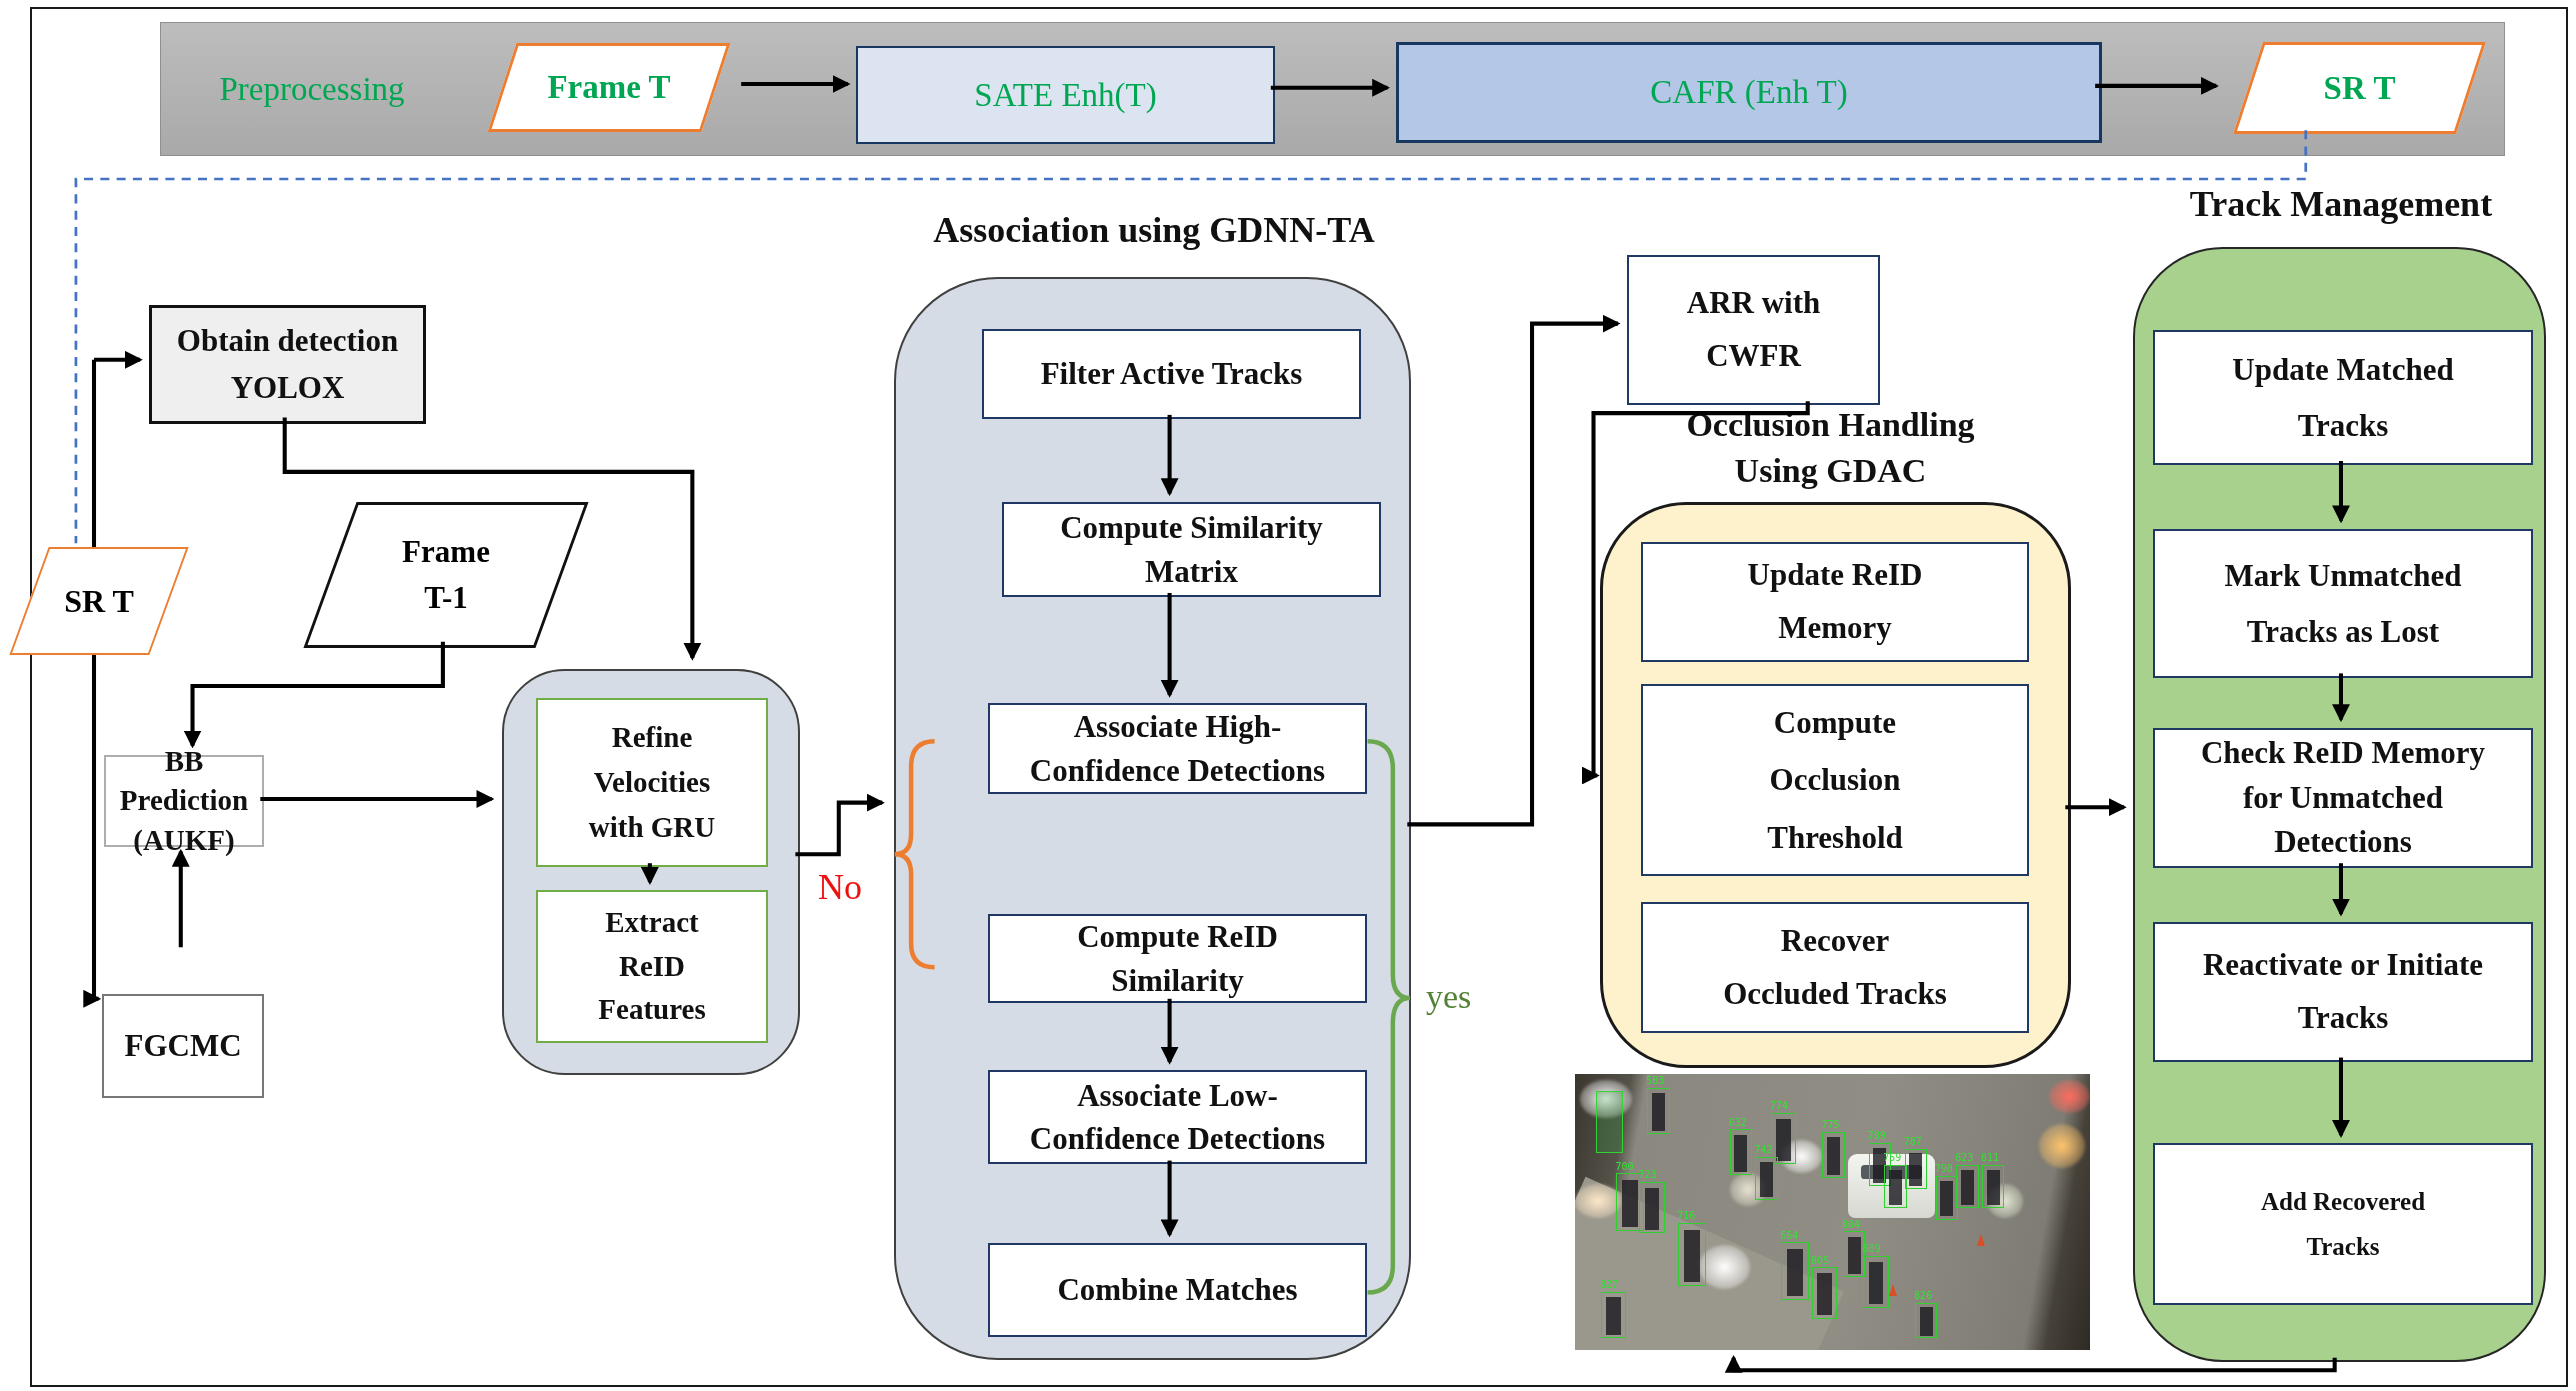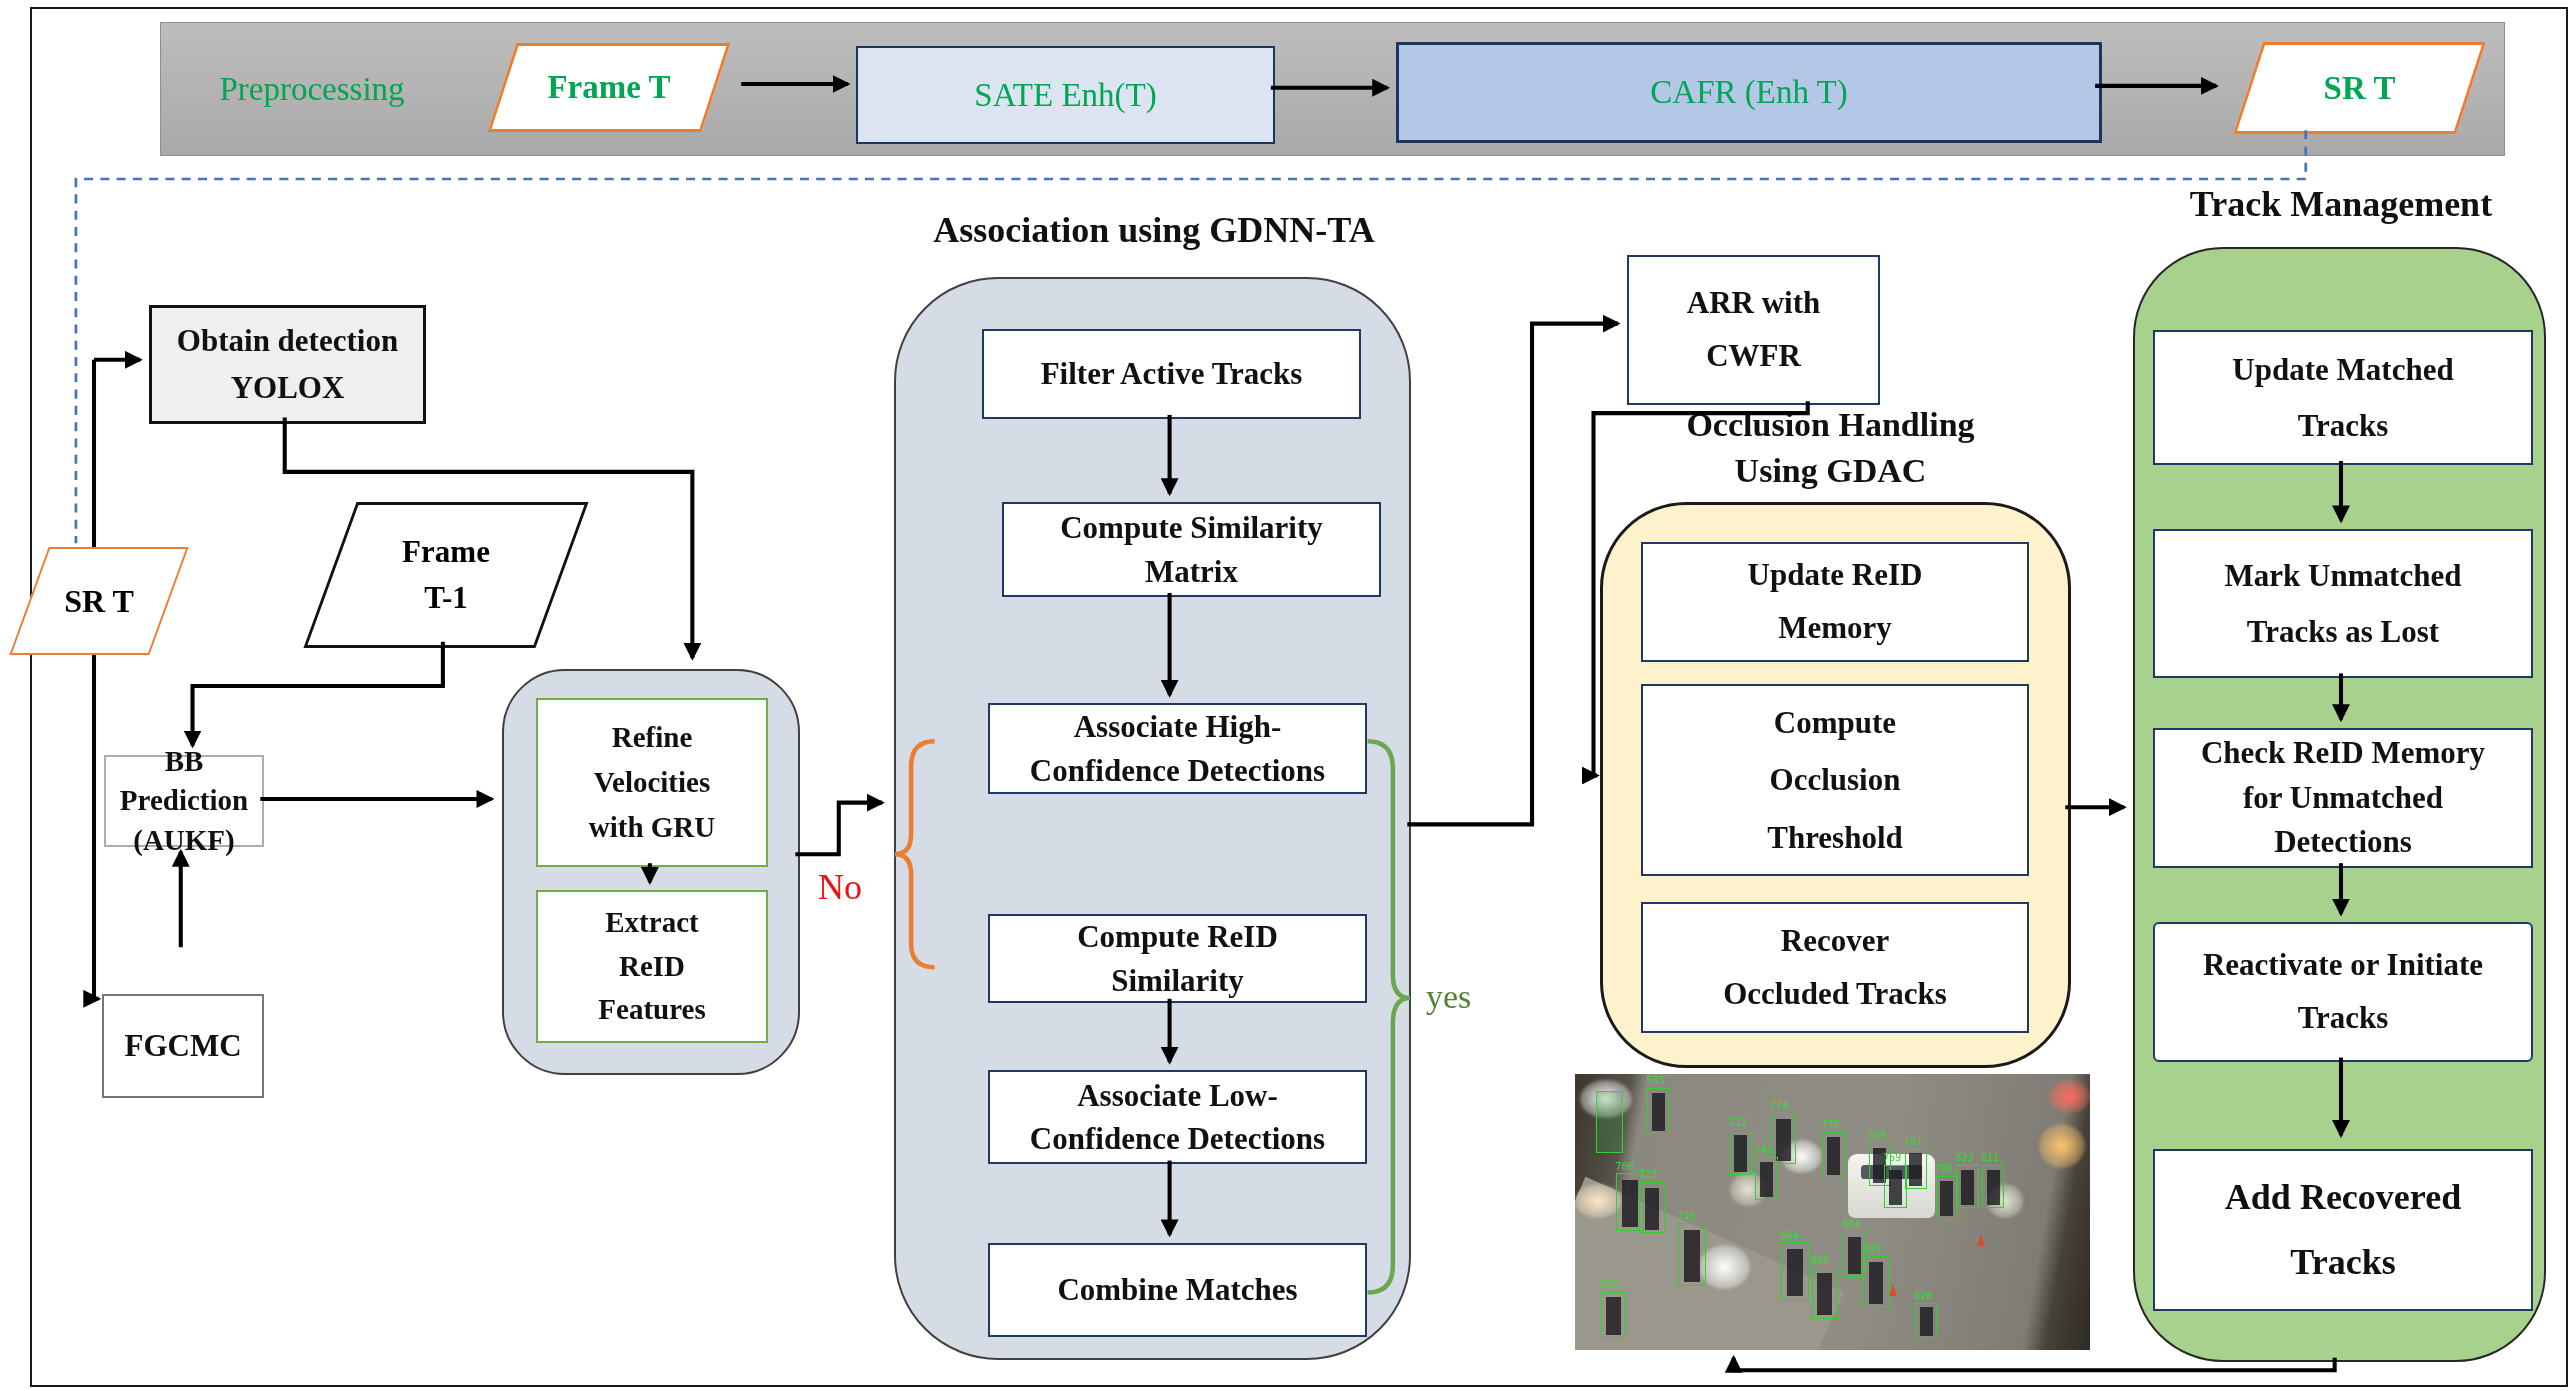--- a/index.html
+++ b/index.html
@@ -143,23 +143,23 @@
   <div class="title" style="left:2142px;top:181px;width:398px;height:45px;font-size:36px;">Track Management</div>
   <div class="container-round" style="left:2133px;top:247px;width:409px;height:1111px;background:#a9d18e;border:2.7px solid #262626;border-radius:90px;"></div>
 
   <div class="box navy" style="left:2153px;top:330px;width:376px;height:131px;font-size:31px;line-height:1.8;">Update Matched
 Tracks</div>
   <div class="box navy" style="left:2153px;top:529px;width:376px;height:145px;font-size:31px;line-height:1.8;">Mark Unmatched
 Tracks as Lost</div>
   <div class="box navy" style="left:2153px;top:728px;width:376px;height:136px;font-size:31px;line-height:1.45;">Check ReID Memory
 for Unmatched
 Detections</div>
-  <div class="box navy" style="left:2153px;top:922px;width:376px;height:136px;font-size:31px;line-height:1.7;border-radius:6px;">Reactivate or Initiate
+  <div class="box navy" style="left:2153px;top:922px;width:376px;height:136px;font-size:31px;line-height:1.7;">Reactivate or Initiate
 Tracks</div>
-  <div class="box navy" style="left:2153px;top:1143px;width:376px;height:158px;font-size:36px;line-height:1.8;margin-top:6px;">Add Recovered
+  <div class="box navy" style="left:2153px;top:1143px;width:376px;height:158px;font-size:25px;line-height:1.8;">Add Recovered
 Tracks</div>
 
   <div class="photo">
     <div class="sidewalk"></div>
     <div class="glow" style="left:1%;top:2%;width:10%;height:14%;background:radial-gradient(#fff,rgba(255,255,255,0));"></div>
     <div class="glow" style="left:0%;top:40%;width:9%;height:12%;background:radial-gradient(#ffe9c9,rgba(255,233,201,0));"></div>
     <div class="glow" style="left:24%;top:62%;width:10%;height:16%;background:radial-gradient(#ffffff,rgba(255,255,255,0));"></div>
     <div class="glow" style="left:40%;top:24%;width:8%;height:12%;background:radial-gradient(#ffffff,rgba(255,255,255,0));"></div>
     <div class="glow" style="left:90%;top:18%;width:9%;height:16%;background:radial-gradient(#ffc46b,rgba(255,196,107,0));"></div>
     <div class="glow" style="left:92%;top:2%;width:8%;height:12%;background:radial-gradient(#ff6b5e,rgba(255,107,94,0));"></div>

